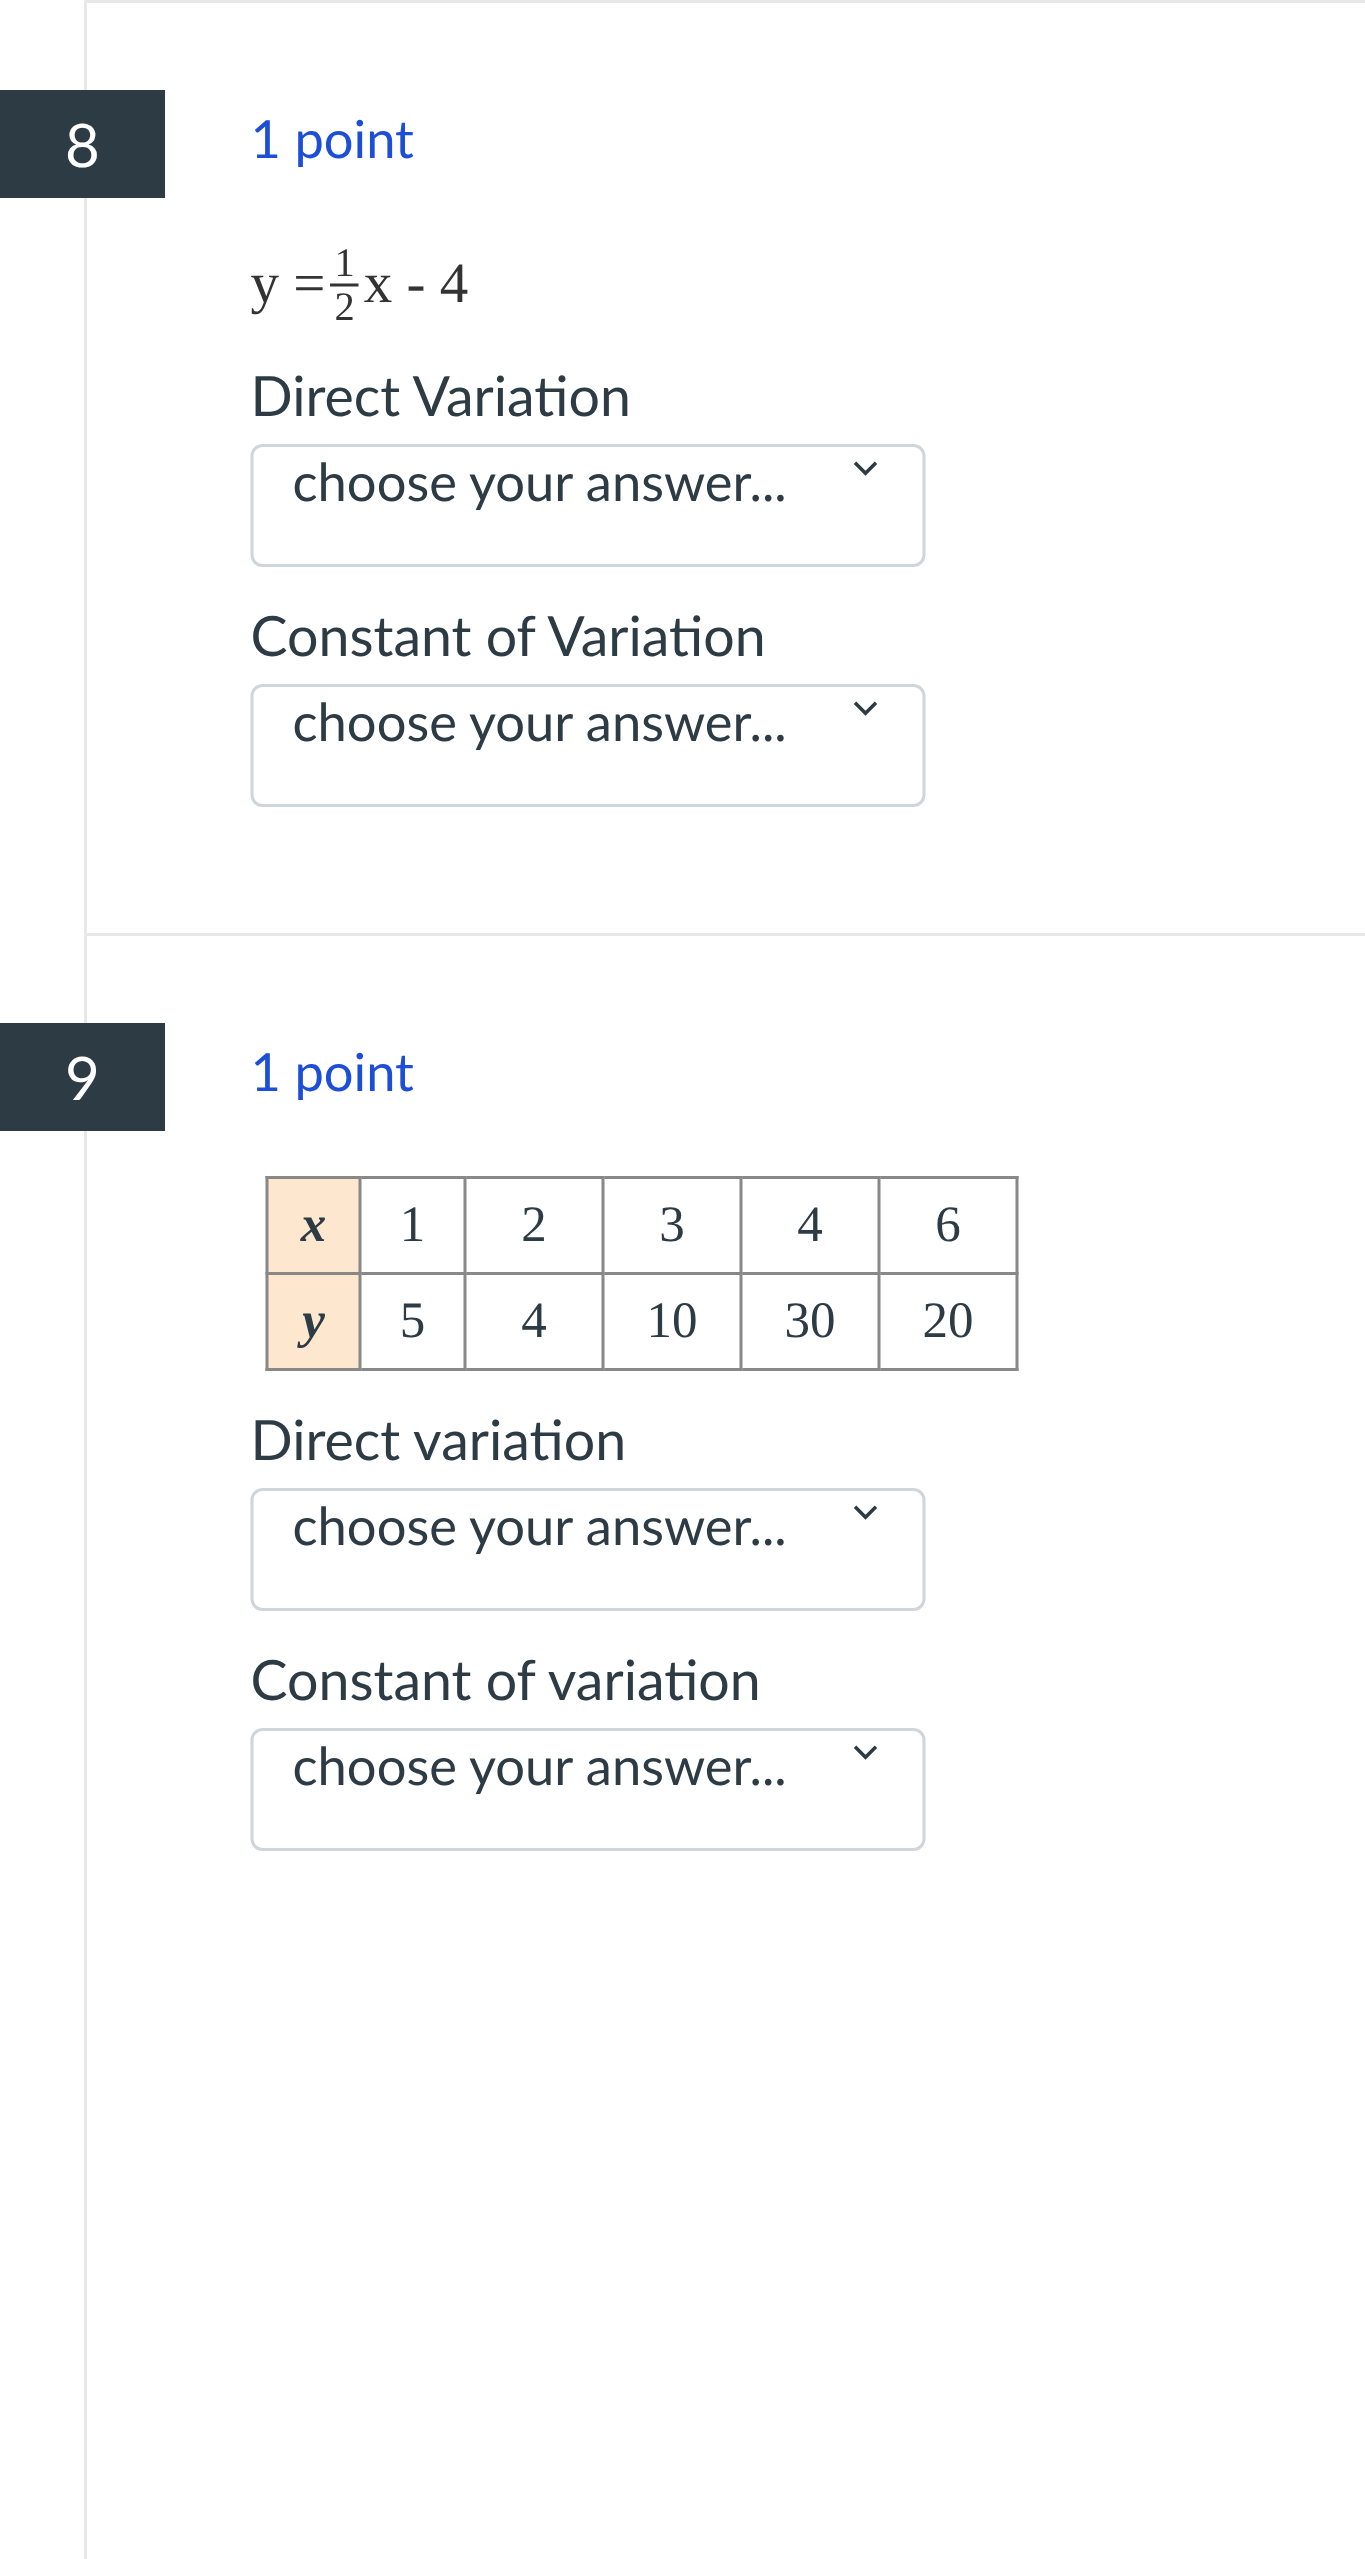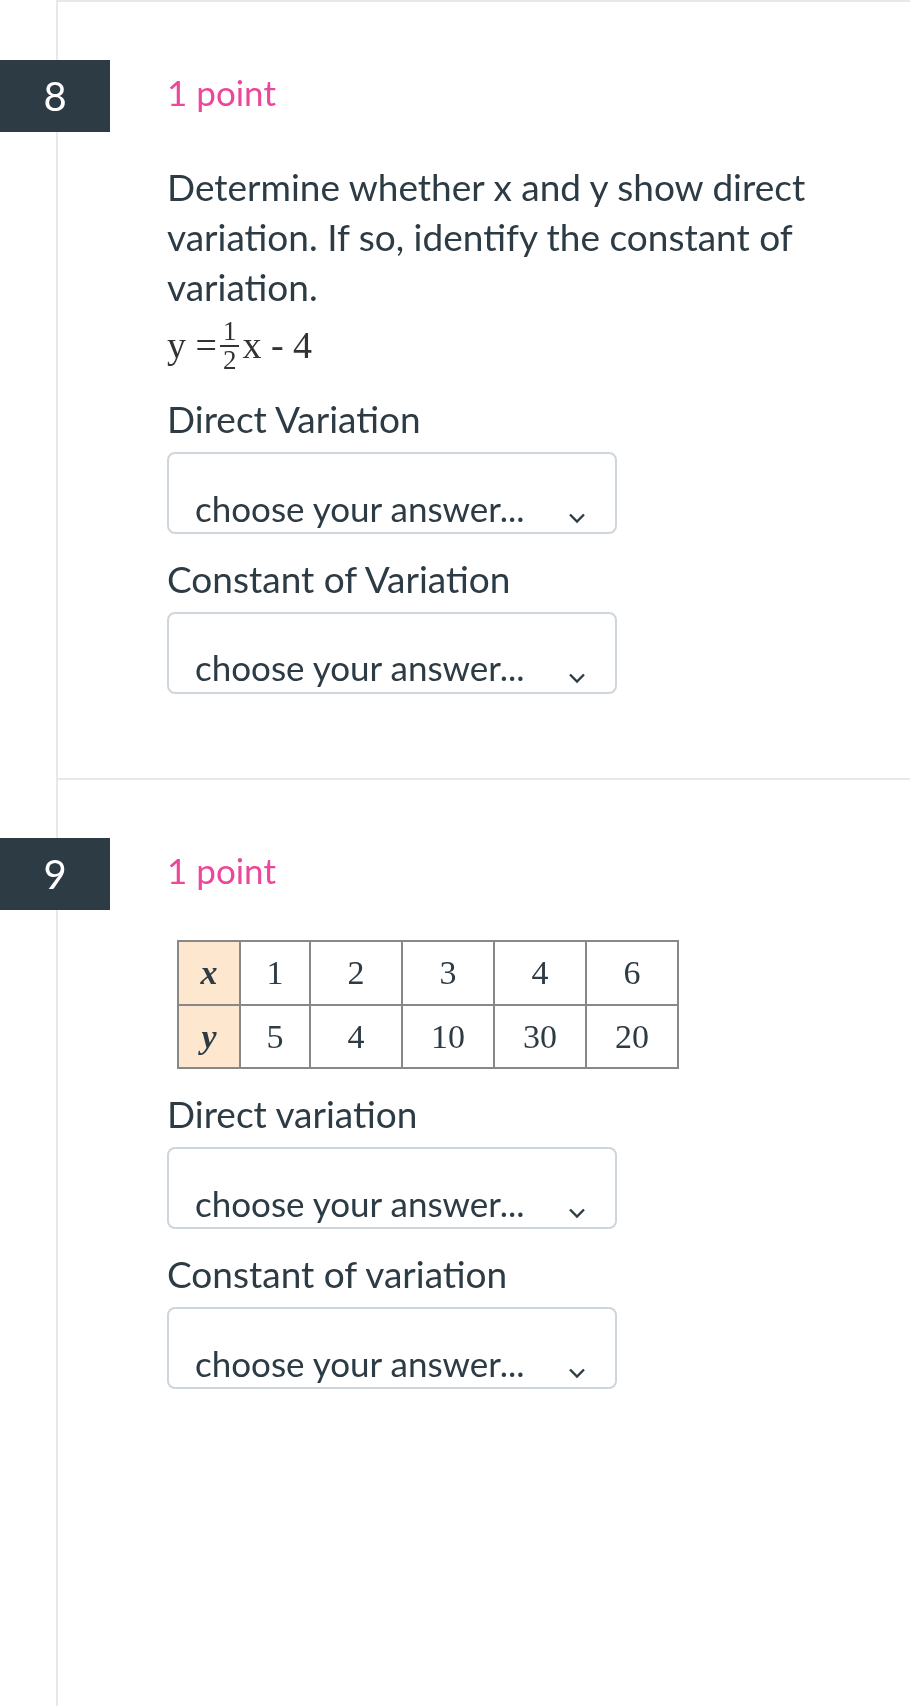--- a/index.html
+++ b/index.html
@@ -34,21 +34,21 @@
     background: #2d3b45;
     color: #fff;
     font-size: 40px;
     display: flex;
     align-items: center;
     justify-content: center;
     z-index: 5;
   }
   .points {
     font-size: 35px;
-    color: #ec4899;
+    color: #1d4ed8;
     margin-left: 109px;
     line-height: 72px;
     height: 72px;
     display: flex;
     align-items: center;
   }
   .body {
     margin-left: 109px;
     margin-top: 34px;
     font-size: 37px;
@@ -76,21 +76,21 @@
   .frac .num { border-bottom: 2px solid #333; padding: 0 3px; }
   .frac .den { padding: 0 3px; }
   .label { margin-top: 20px; margin-bottom: 8px; }
   .dropdown {
     width: 450px;
     height: 82px;
     border: 2px solid #cfd6db;
     border-radius: 8px;
     background: #fff;
     display: flex;
-    align-items: flex-end;
+    align-items: flex-start;
     justify-content: space-between;
     padding: 0 24px 0 26px;
     font-size: 35px;
     color: #2d3b45;
     margin-bottom: 14px;
     cursor: pointer;
   }
   .dropdown .chev svg { display: block; }
   table.data {
     border-collapse: collapse;
@@ -115,21 +115,20 @@
 </style>
 </head>
 <body>
 
 <div class="left-rail"></div>
 
 <div class="question">
   <div class="qnum">8</div>
   <div class="points">1 point</div>
   <div class="body">
-    <div class="prompt">Determine whether x and y show direct variation. If so, identify the constant of variation.</div>
     <div class="equation">
       <span>y = </span>
       <span class="frac">
         <span class="num">1</span>
         <span class="den">2</span>
       </span>
       <span>x - 4</span>
     </div>
     <div class="label">Direct Variation</div>
     <div class="dropdown">

